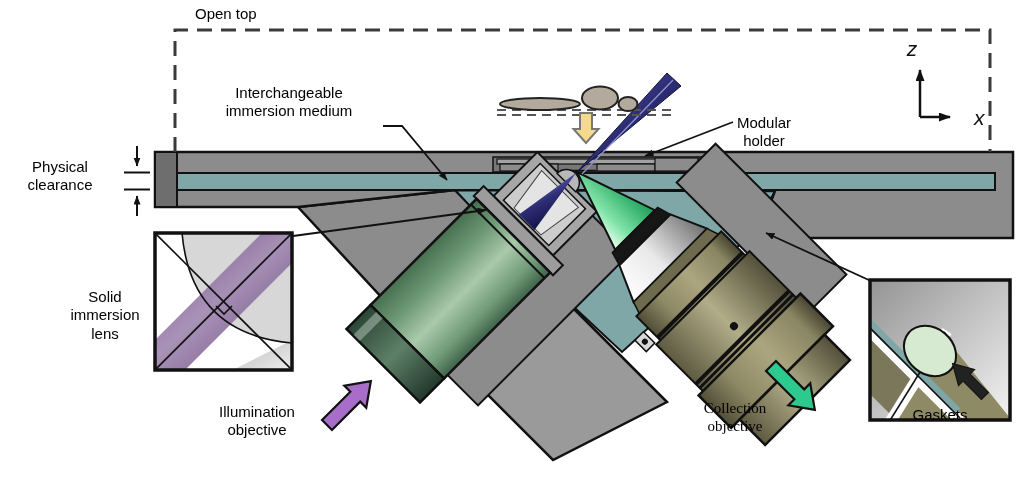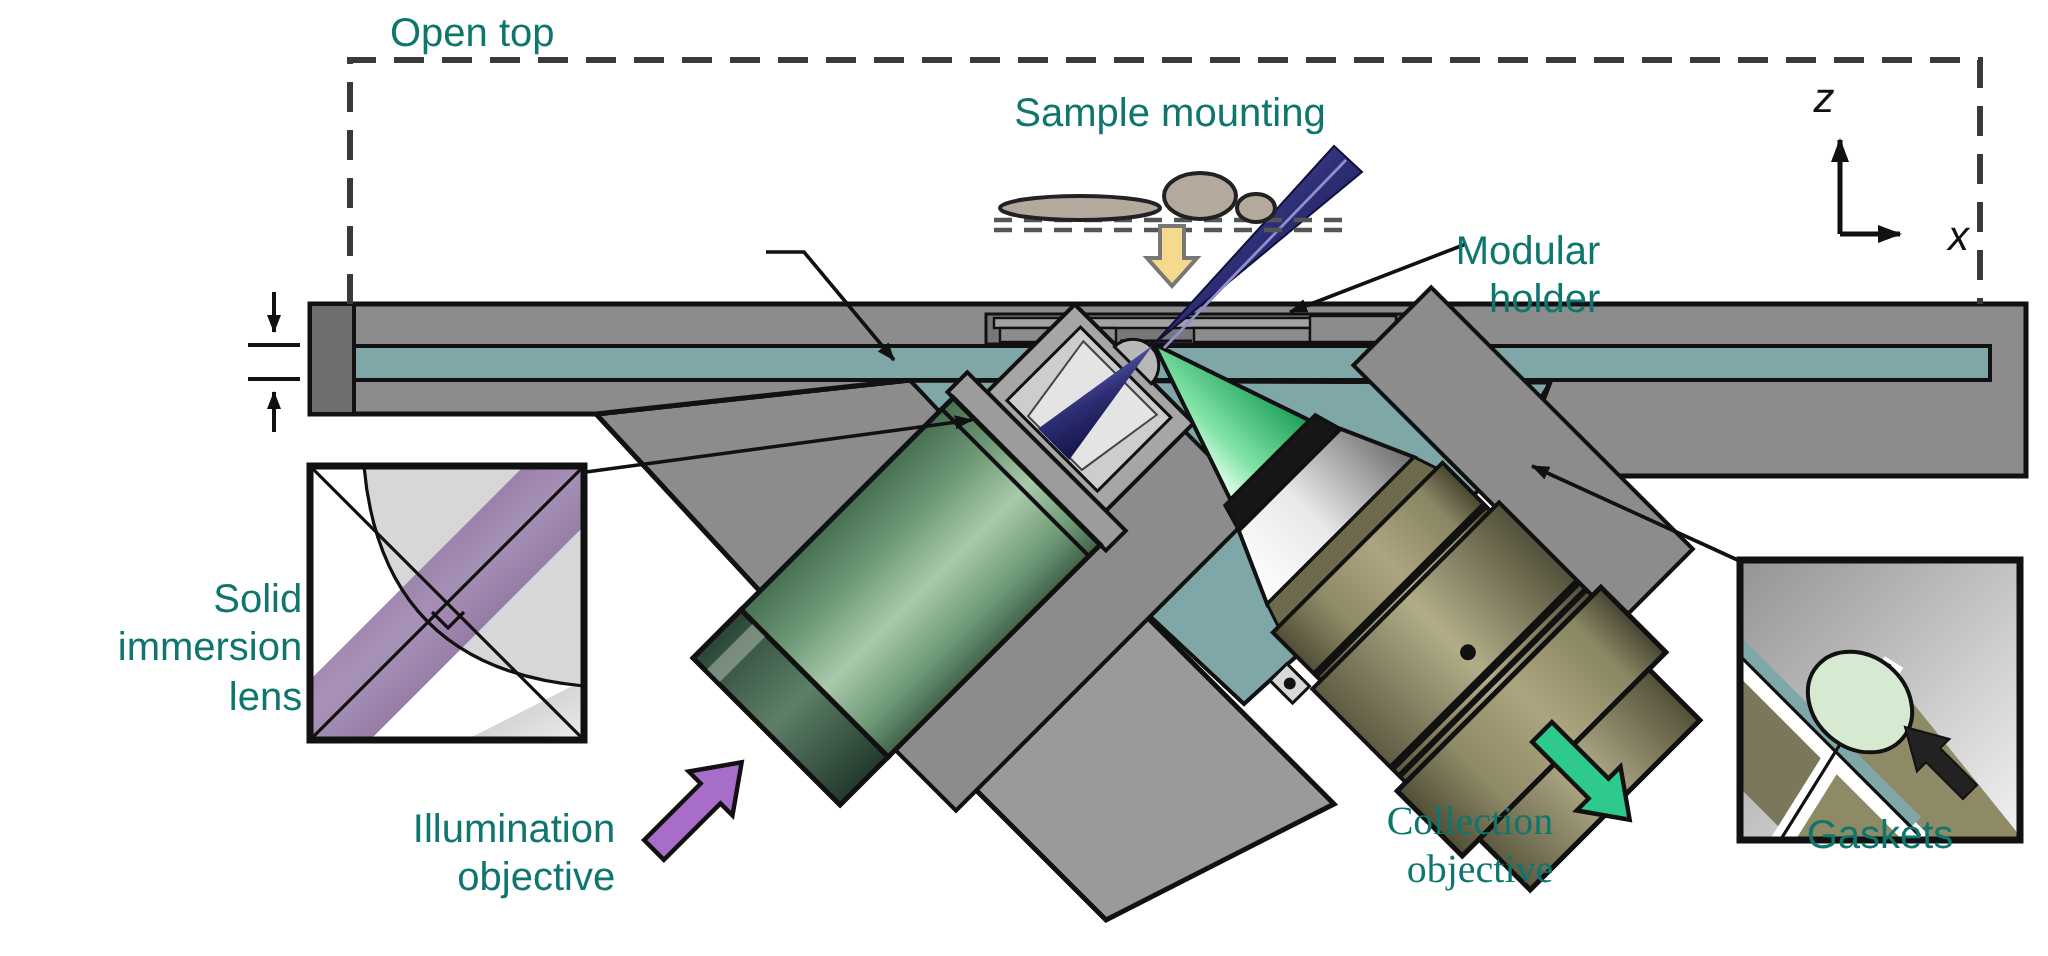--- a/index.html
+++ b/index.html
@@ -1,20 +1,20 @@
 <!DOCTYPE html>
 <html style="--chamber_gray: #8c8c8c; --chamber_gray_dark: #6e6e6e; --immersion_teal: #7fa7a8; --illumination_green: #6f9a78; --collection_olive: #8f8a66; --collection_olive_dark: #6e6a4e; --beam_navy: #2d2d74; --sil_beam_purple: #7c5090; --collection_cone_green: #35c06b; --arrow_purple: #a76dc9; --arrow_green: #2dc98d; --arrow_yellow: #f5d98d; --gasket_green: #d6e9d1; --sample_tan: #b3aa9d;"><head>
 <meta charset="utf-8">
 <style>
   html,body{margin:0;padding:0;background:#fff;}
   .stage{position:relative;width:1024px;height:478px;background:#ffffff;overflow:hidden;
          font-family:"Liberation Sans",sans-serif;color:#111;}
   .stage svg{position:absolute;left:0;top:0;}
-  .lbl{position:absolute;font-size:20px;line-height:1.22;text-align:right;
-       white-space:pre-line;color:#0f766e;}
+  .lbl{position:absolute;font-size:15px;line-height:1.22;text-align:center;
+       white-space:pre-line;color:#000000;}
   .lbl.centered{transform:translateX(-50%);}
   .axis-text{font-family:"Liberation Sans",sans-serif;font-style:italic;font-size:21px;fill:#111;}
 </style>
 </head>
 <body>
 
 <div class="stage">
 
 <svg width="1024" height="478" viewBox="0 0 1024 478">
   <defs>
@@ -217,23 +217,26 @@
 
   <g transform="translate(327,425) rotate(-45)">
     <polygon points="0,-7 40,-7 40,-15.5 62,0 40,15.5 40,7 0,7" fill="var(--arrow_purple)" stroke="#111" stroke-width="2.2"></polygon>
   </g>
   <g transform="translate(771,366) rotate(45)">
     <polygon points="0,-7 40,-7 40,-15.5 62,0 40,15.5 40,7 0,7" fill="var(--arrow_green)" stroke="#111" stroke-width="2.2"></polygon>
   </g>
 </svg>
 
 <div class="lbl" style="left:195px;top:5px;">Open top</div>
-<div class="lbl centered" style="left:585px;top:45px;">Sample mounting</div>
+<div class="lbl centered" style="left:289px;top:84px;">Interchangeable
+immersion medium</div>
 <div class="lbl centered" style="left:764px;top:92px;margin-top:22px;">Modular
 holder</div>
+<div class="lbl centered" style="left:60px;top:158px;">Physical
+clearance</div>
 <div class="lbl centered" style="left:105px;top:288px;">Solid
 immersion
 lens</div>
 <div class="lbl centered" style="left:257px;top:403px;">Illumination
 objective</div>
 <div class="lbl centered" style="left:735px;top:399px;font-family:Liberation Serif, serif;">Collection
 objective</div>
 <div class="lbl centered" style="left:940px;top:406px;">Gaskets</div>
 
 </div>

